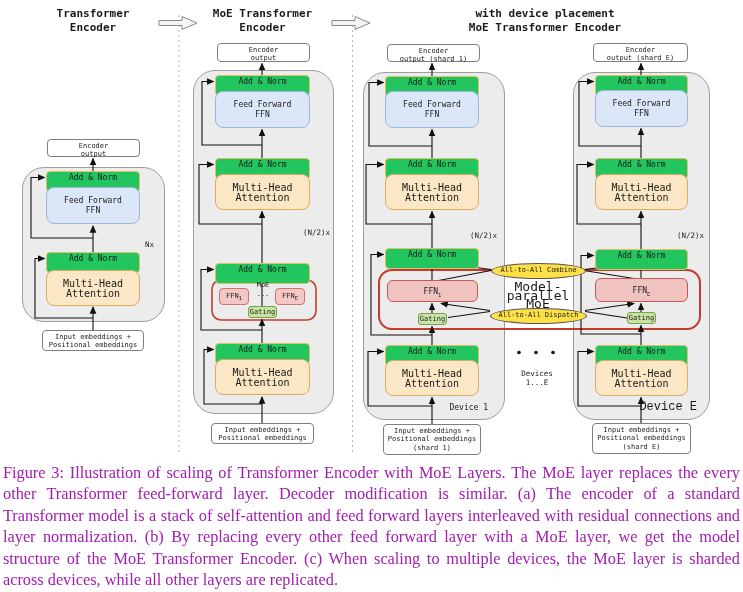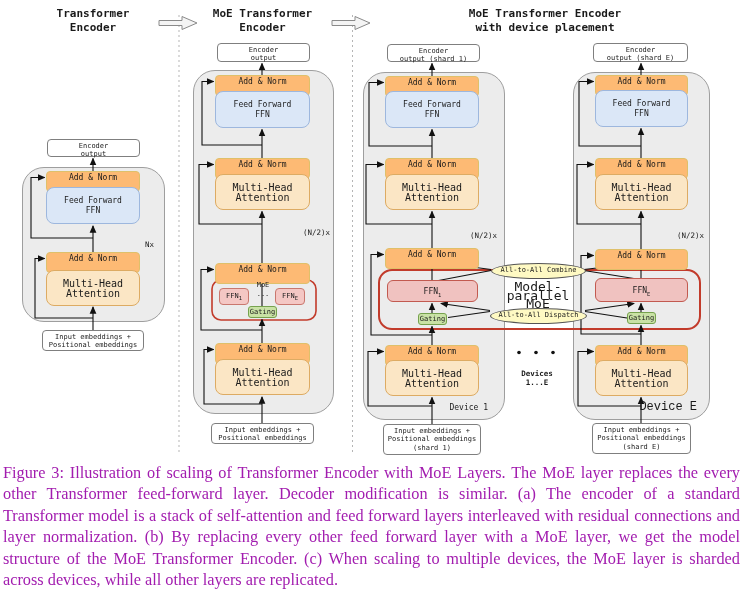--- a/index.html
+++ b/index.html
@@ -12,37 +12,37 @@
   #wires{position:absolute;left:0;top:0;z-index:1;}
   .fl{fill:none;stroke:#111;stroke-width:1.1;marker-end:url(#ah);}
   .pl{fill:none;stroke:#111;stroke-width:1.1;}
   .dash{stroke:#b5b5b5;stroke-width:1;stroke-dasharray:2 3;}
   .holo{fill:#f4f4f4;stroke:#8a8a8a;stroke-width:1;}
   .redrect{fill:none;stroke:#c23b2b;stroke-width:2;}
   .redrect2{fill:none;stroke:#c23b2b;stroke-width:1.6;}
   .dot{fill:#111;}
   
   .blk{position:absolute;z-index:2;box-sizing:border-box;}
-  .an{background:#fdba74;border:1px solid #dfc06a;border-radius:4px;height:21px;
+  .an{background:#22c55e;border:1px solid #dfc06a;border-radius:4px;height:21px;
       font-size:8px;line-height:12px;text-align:center;}
   .blue{background:#dbe7f7;border:1px solid #9db7de;border-radius:8px;
         font-size:8px;line-height:9.5px;text-align:center;padding-top:8px;}
   .org{background:#fbe6c5;border:1px solid #ddab63;border-radius:8px;
        font-size:10px;line-height:9.5px;text-align:center;padding-top:8px;}
   .wht{background:#fff;border:1px solid #7f7f7f;border-radius:4px;
        font-size:7px;line-height:8.5px;text-align:center;padding-top:1.5px;}
   .pinksm{background:#f4c7c4;border:1px solid #c9776e;border-radius:4px;height:17px;
           font-size:7px;line-height:15px;text-align:center;}
   .pinkbig{background:#f0c2c0;border:1px solid #c25a50;border-radius:6px;
            font-size:8px;text-align:center;}
   .green{background:#c9e2a5;border:1px solid #76a24e;border-radius:3px;height:12px;
          font-size:7px;line-height:11px;text-align:center;}
   .lbl{position:absolute;z-index:2;font-size:7.5px;line-height:9px;}
   .ttl{position:absolute;z-index:2;font-size:11px;font-weight:bold;line-height:13.5px;text-align:center;}
-  .ell{position:absolute;z-index:3;background:#fef9c3;border:1px solid #555;border-radius:50%;
+  .ell{position:absolute;z-index:3;background:#fde047;border:1px solid #555;border-radius:50%;
        font-size:7px;line-height:13px;text-align:center;}
   sub{font-size:5.5px;}
   .caption{position:absolute;left:3px;top:462px;width:737px;z-index:2;
            font-family:"Liberation Serif",serif;font-size:16.3px;line-height:21.4px;
            text-align:justify;color:#a21caf;}
 </style>
 </head>
 <body>
 
 <div class="page">
@@ -145,22 +145,22 @@
 
   <div class="ttl" style="left:23px;top:7px;width:140px;">
     <div>Transformer</div>
     <div>Encoder</div>
   </div>
   <div class="ttl" style="left:193px;top:7px;width:139px;">
     <div>MoE Transformer</div>
     <div>Encoder</div>
   </div>
   <div class="ttl" style="left:400px;top:7px;width:290px;">
+    <div>with device placement</div>
     <div>MoE Transformer Encoder</div>
-    <div>with device placement</div>
   </div>
 
   <div class="blk wht" style="left:47px;top:139px;width:93px;height:18px;">
     <div>Encoder</div>
     <div>output</div>
   </div>
   <div class="blk an" style="left:46px;top:171px;width:94px;">Add &amp; Norm</div>
   <div class="blk blue" style="left:46px;top:187px;width:94px;height:37px;">
     <div>Feed Forward</div>
     <div>FFN</div>
@@ -236,21 +236,21 @@
     <div>Positional embeddings</div>
     <div>(shard 1)</div>
   </div>
 
   <div class="ell" style="left:491px;top:263px;width:93px;height:14px;">All-to-All Combine</div>
   <div class="lbl ctr" style="left:500px;top:283px;width:76px;font-size:13px;line-height:8.5px;">
     <div>Model-parallel</div>
     <div>MoE</div>
   </div>
   <div class="ell" style="left:490px;top:308px;width:95px;height:14px;">All-to-All Dispatch</div>
-  <div class="lbl ctr" style="left:507px;top:369px;width:60px;font-weight:bold;">
+  <div class="lbl ctr" style="left:507px;top:369px;width:60px;">
     <div>Devices</div>
     <div>1...E</div>
   </div>
 
   <div class="blk wht" style="left:593px;top:43px;width:95px;height:19px;">
     <div>Encoder</div>
     <div>output (shard E)</div>
   </div>
   <div class="blk an" style="left:595px;top:75px;width:93px;">Add &amp; Norm</div>
   <div class="blk blue" style="left:595px;top:90px;width:93px;height:37px;">

